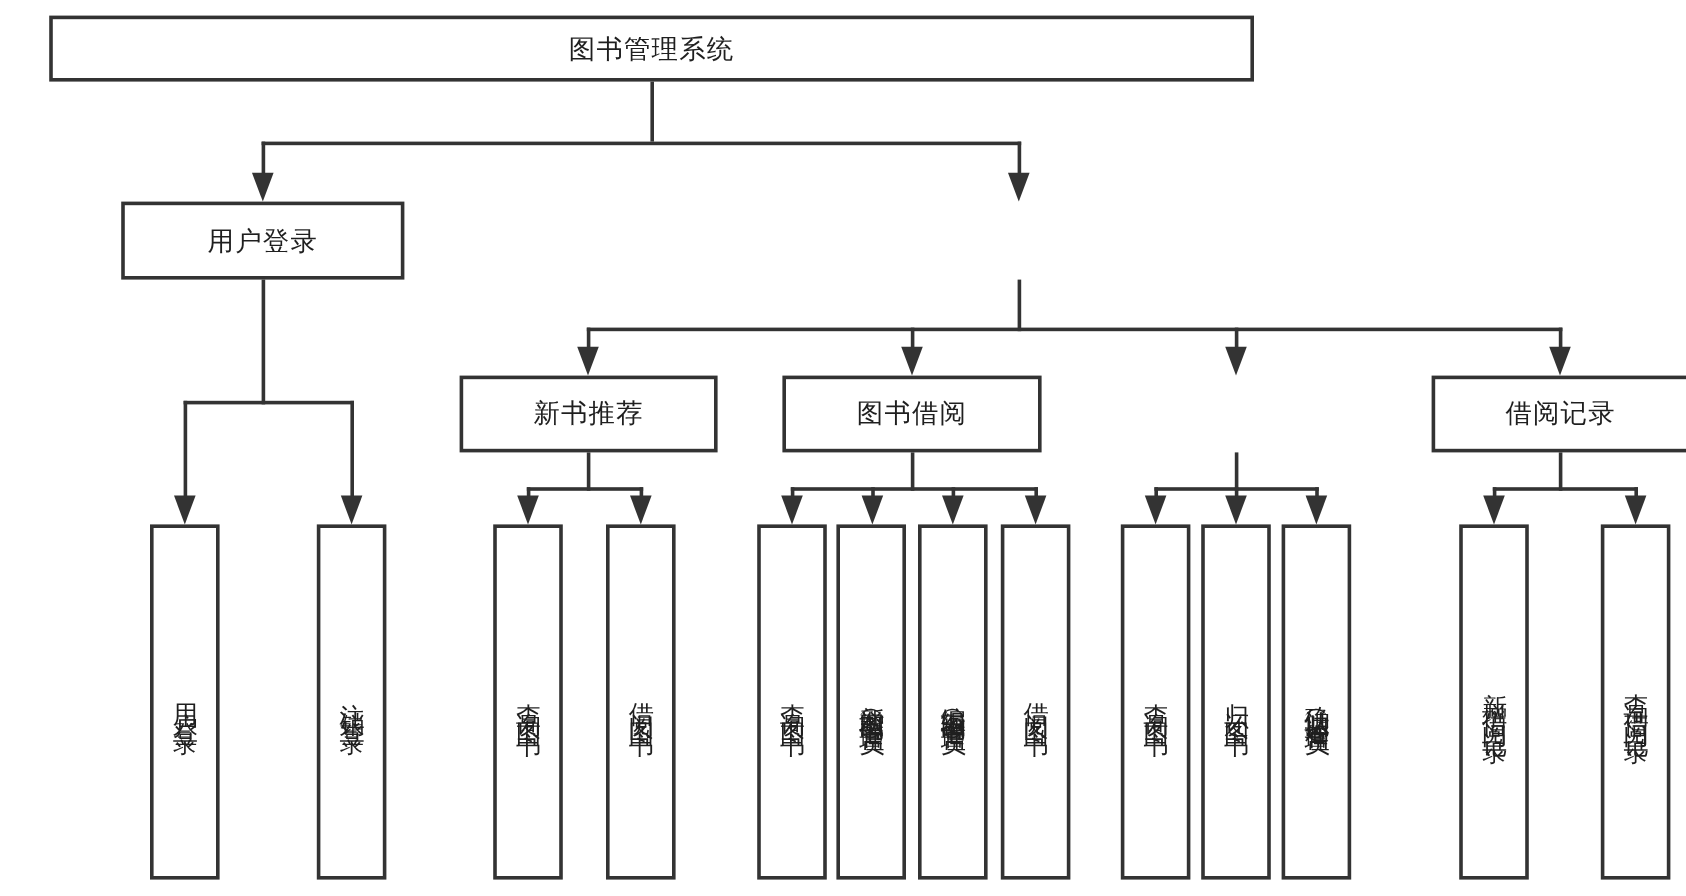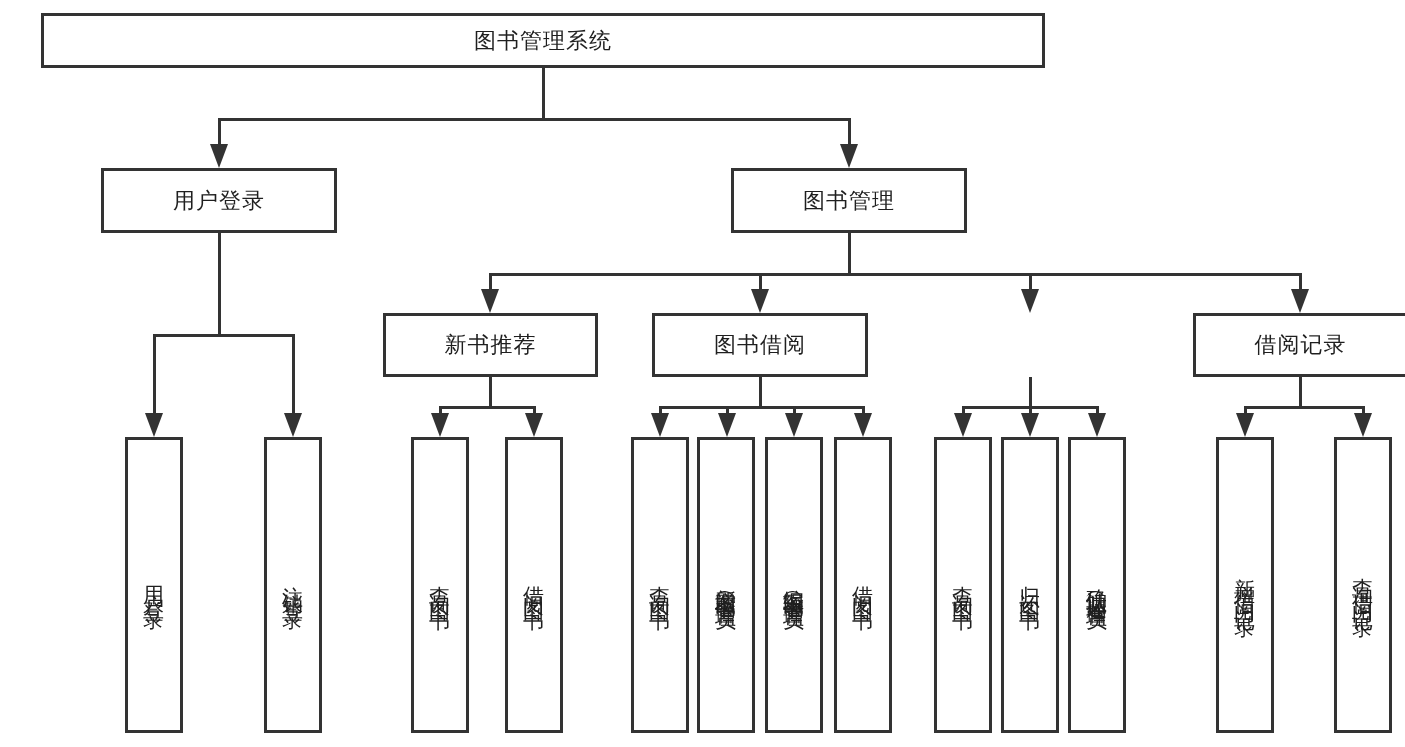--- a/index.html
+++ b/index.html
@@ -27,21 +27,20 @@
   }
 </style>
 </head>
 <body>
 
 <div class="canvas">
 
   <div class="box" style="left:21px;top:13px;width:1004px;height:55px;">图书管理系统</div>
 
   <div class="box" style="left:81px;top:168px;width:236px;height:65px;">用户登录</div>
-  <div class="box" style="left:711px;top:168px;width:236px;height:65px;">图书管理</div>
 
   <div class="box" style="left:632px;top:313px;width:216px;height:64px;">图书借阅</div>
   <div class="box" style="left:363px;top:313px;width:215px;height:64px;">新书推荐</div>
   <div class="box" style="left:1173px;top:313px;width:215px;height:64px;">借阅记录</div>
 
   <div class="box leaf" style="left:105px;top:437px;width:58px;height:296px;">用户登录</div>
   <div class="box leaf" style="left:244px;top:437px;width:58px;height:296px;">注销登录</div>
 
   <div class="box leaf" style="left:391px;top:437px;width:58px;height:296px;">查询图书</div>
   <div class="box leaf" style="left:485px;top:437px;width:58px;height:296px;">借阅图书</div>

